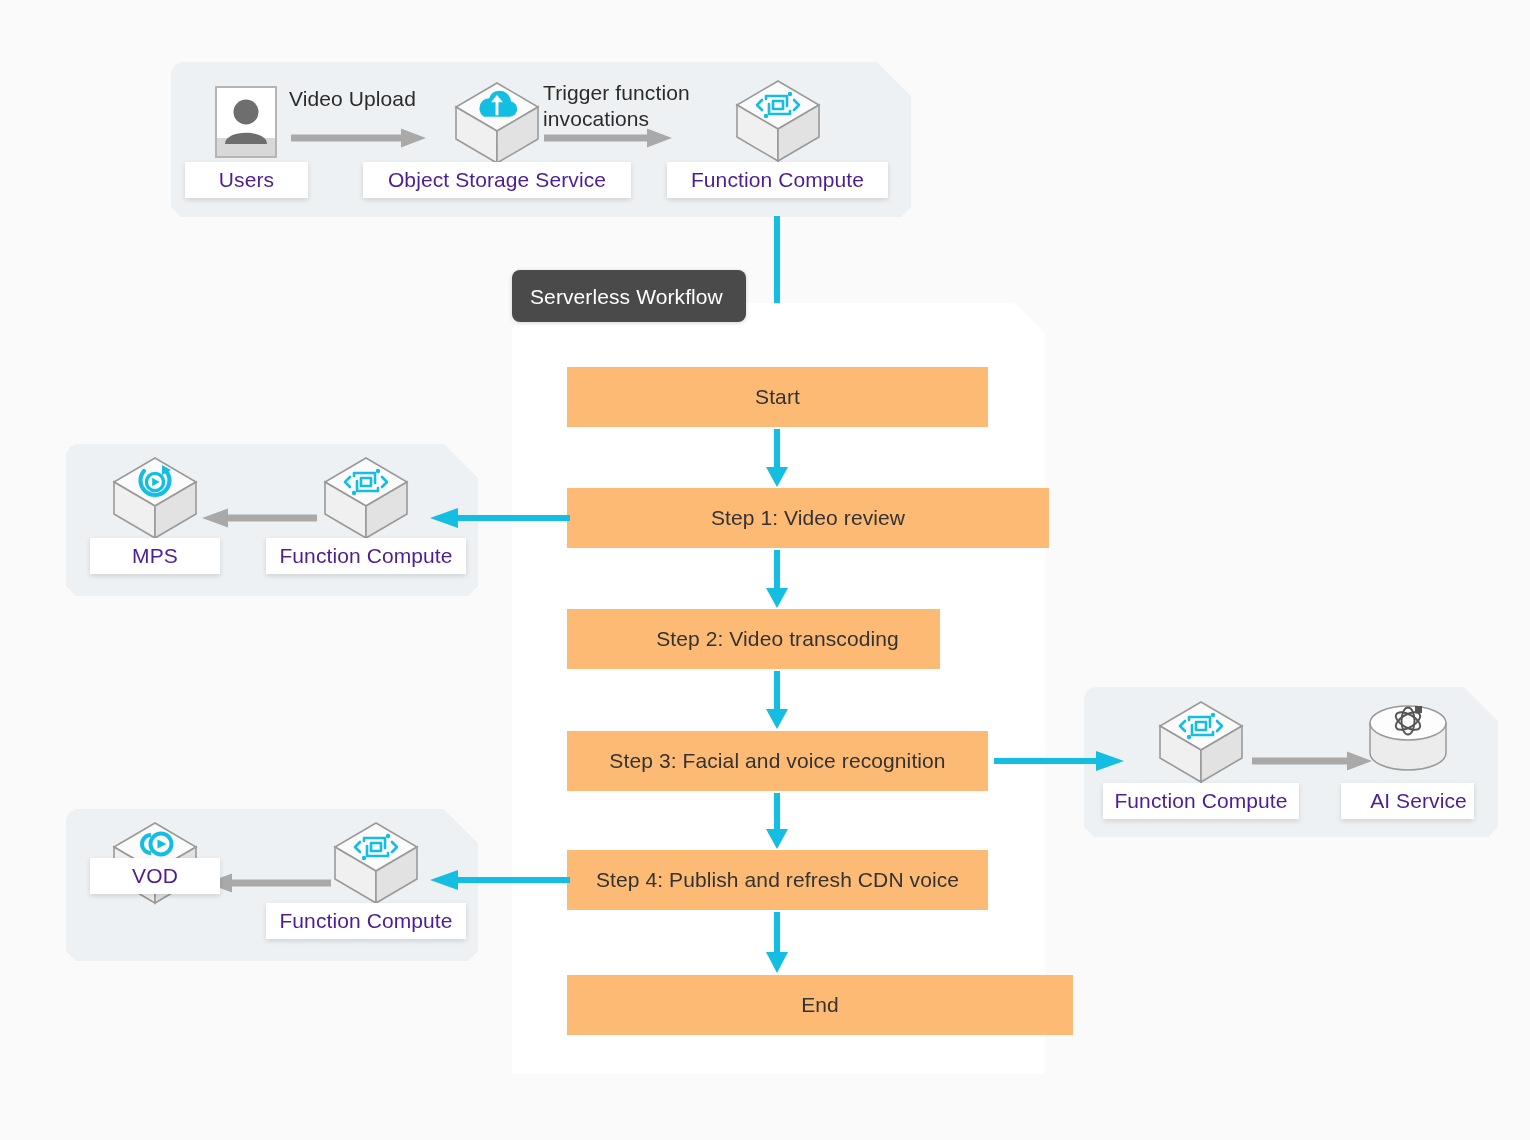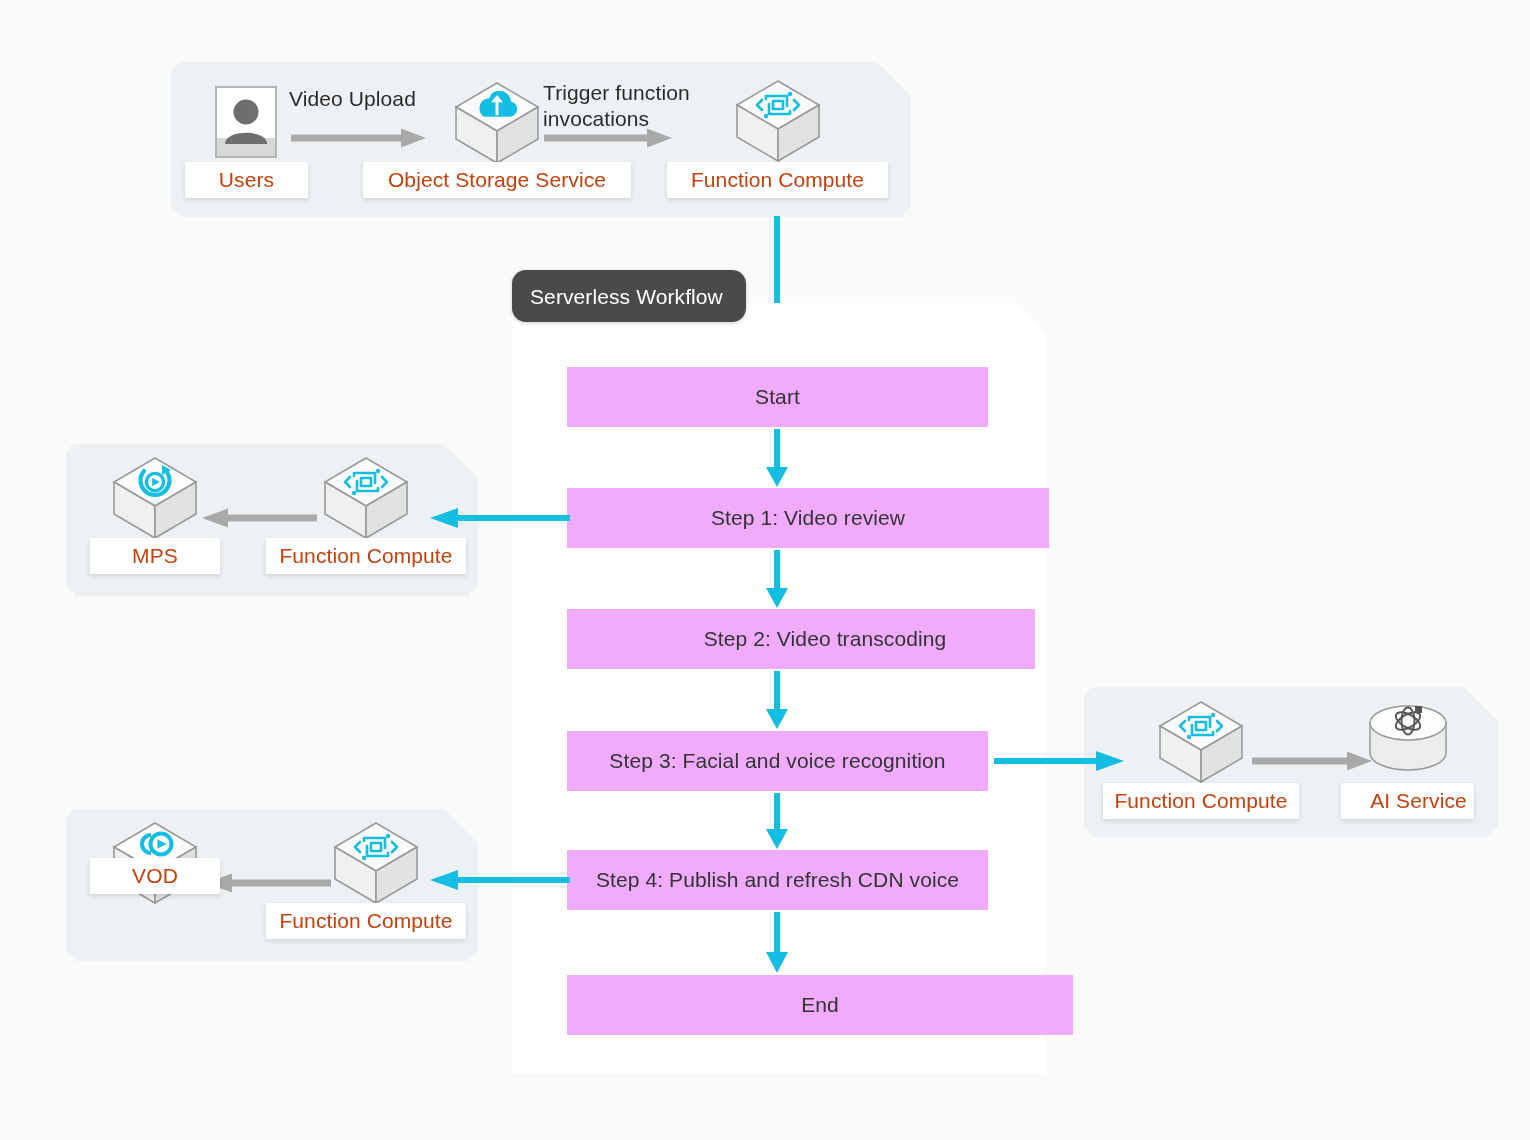--- a/index.html
+++ b/index.html
@@ -44,47 +44,47 @@
   .workflow-title {
     position: absolute;
     background: #4a4a4a;
     color: #ffffff;
     font-size: 21px;
     line-height: 1;
     display: flex;
     align-items: center;
     padding: 0 18px;
     box-sizing: border-box;
-    border-radius: 14px;
+    border-radius: 8px;
     box-shadow: 0 1px 4px rgba(0,0,0,0.18);
     letter-spacing: 0.1px;
   }
 
   
   .step-box {
     position: absolute;
-    background: #f0abfc;
+    background: #fdba74;
     display: flex;
     align-items: center;
     justify-content: center;
     font-size: 21px;
     color: #333333;
     letter-spacing: 0.1px;
     box-sizing: border-box;
   }
 
   
   .label-chip {
     position: absolute;
     background: #ffffff;
     display: flex;
     align-items: center;
     justify-content: center;
     font-size: 21px;
-    color: #c2410c;
+    color: #4c1d95;
     box-shadow: 0 2px 5px rgba(0,0,0,0.13);
     box-sizing: border-box;
     white-space: nowrap;
     letter-spacing: 0.1px;
   }
 
   
   .flow-text {
     position: absolute;
     font-size: 21px;
@@ -175,21 +175,21 @@
     <line x1="14" y1="0" x2="14" y2="126" stroke="#14bde2" stroke-width="6"></line>
     <polygon points="2,124 26,124 14,145" fill="#14bde2"></polygon>
   </svg>
 
   <div class="workflow-panel" style="left:496px; top:303px; width:533px; height:771px;"></div>
 
   <div class="workflow-title" style="left:496px; top:270px; width:234px; height:52px;">Serverless Workflow</div>
 
   <div class="step-box" style="left:551px; top:367px; width:421px; height:60px;">Start</div>
   <div class="step-box" style="left:551px; top:488px; width:482px; height:60px;">Step 1: Video review</div>
-  <div class="step-box" style="left:551px; top:609px; width:468px; height:60px;padding-left:48px;">Step 2: Video transcoding</div>
+  <div class="step-box" style="left:551px; top:609px; width:373px; height:60px;padding-left:48px;">Step 2: Video transcoding</div>
   <div class="step-box" style="left:551px; top:731px; width:421px; height:60px;">Step 3: Facial and voice recognition</div>
   <div class="step-box" style="left:551px; top:850px; width:421px; height:60px;">Step 4: Publish and refresh CDN voice</div>
   <div class="step-box" style="left:551px; top:975px; width:506px; height:60px;">End</div>
 
   <svg class="arrow-svg" style="left:748px; top:429px;" width="26" height="58" viewBox="0 0 26 58">
     <line x1="13" y1="0" x2="13" y2="40" stroke="#14bde2" stroke-width="6"></line>
     <polygon points="2,38 24,38 13,58" fill="#14bde2"></polygon>
   </svg>
   <svg class="arrow-svg" style="left:748px; top:550px;" width="26" height="58" viewBox="0 0 26 58">
     <line x1="13" y1="0" x2="13" y2="40" stroke="#14bde2" stroke-width="6"></line>

